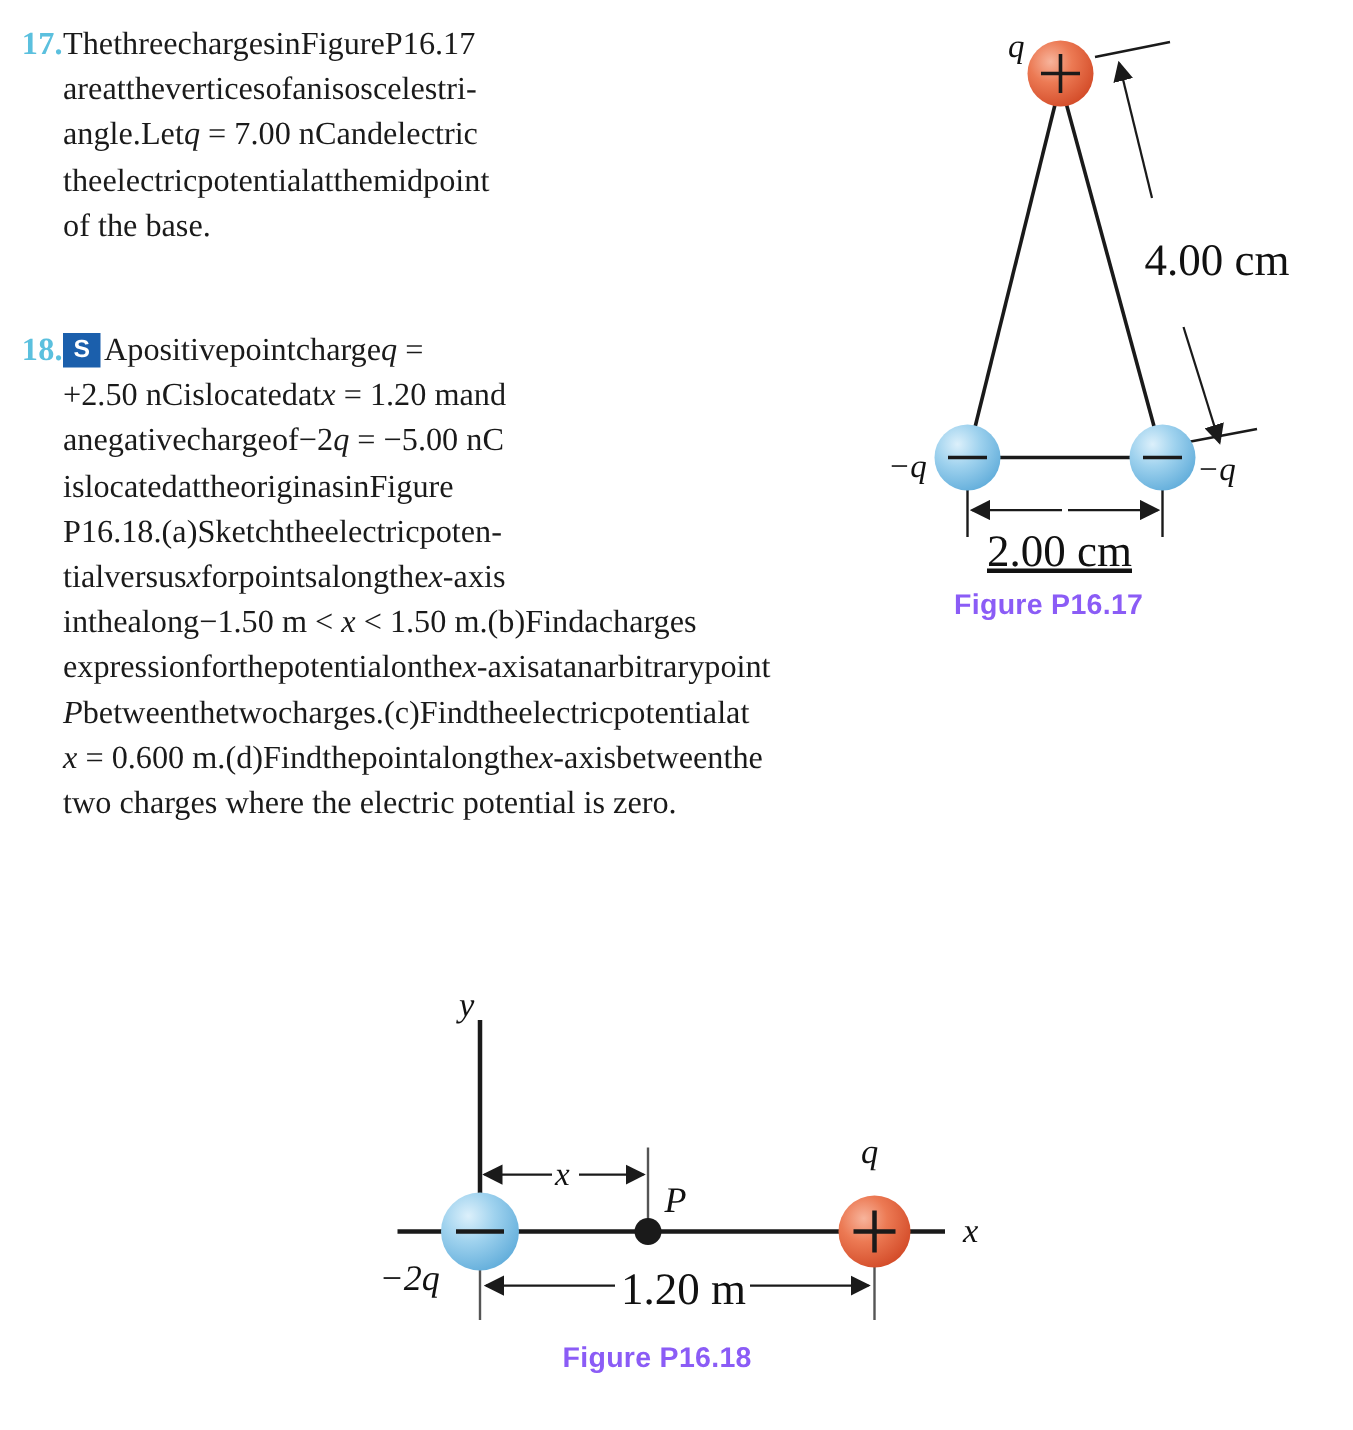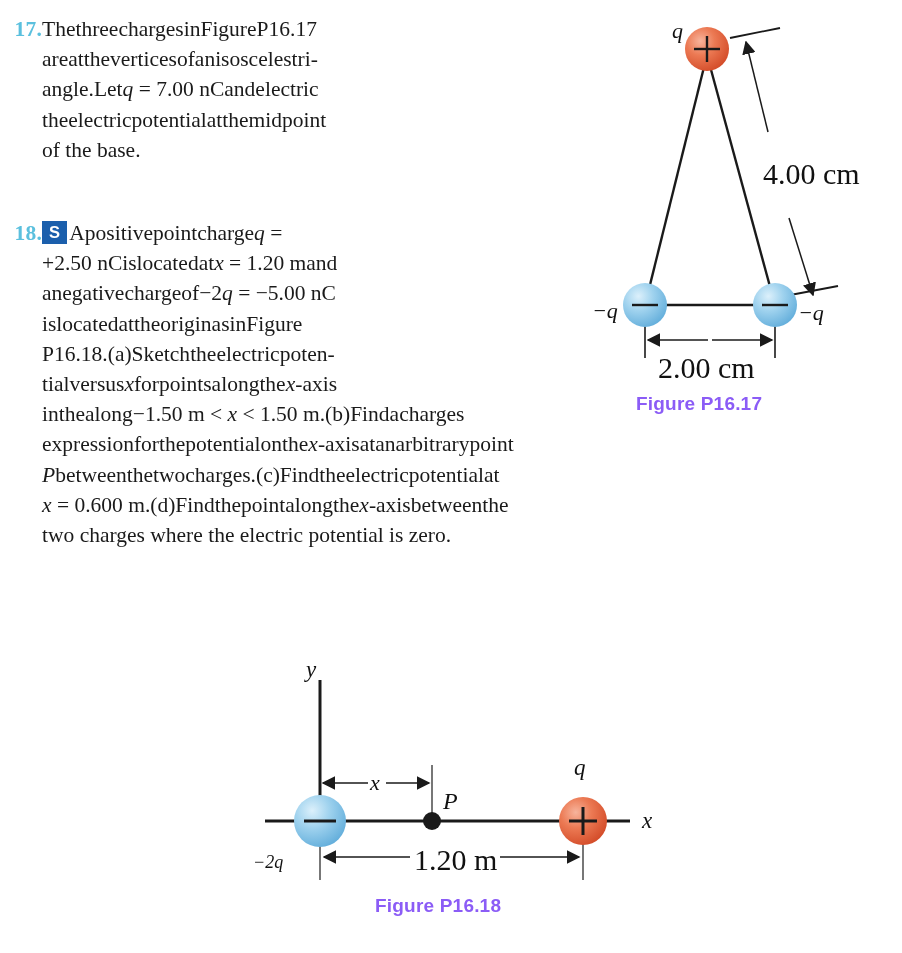--- a/index.html
+++ b/index.html
@@ -277,21 +277,21 @@
     <g>
       <circle cx="195" cy="305" r="22" fill="url(#negGrad17)"></circle>
       <line x1="182" y1="305" x2="208" y2="305" stroke="#1a1a1a" stroke-width="2.4"></line>
     </g>
   </svg>
 
   <span class="fig-label" style="left:92px; top:18px;">q</span>
   <span class="fig-label" style="left:12px; top:298px;">−q</span>
   <span class="fig-label" style="left:218px; top:300px;">−q</span>
   <span class="fig-dim" style="left:183px; top:157px;">4.00 cm</span>
-  <span class="fig-dim" style="left:78px; top:351px;">2.00 cm</span>
+  <span class="fig-dim" style="left:78px; top:351px;text-decoration:underline;">2.00 cm</span>
 
   <span class="fig-caption" id="cap-1617">Figure P16.17</span>
 </div>
 
 <div class="figure" id="figure-p1618">
   <svg width="520" height="300" viewBox="0 0 520 300">
     <defs>
       <radialGradient id="posGrad18" cx="35%" cy="32%" r="72%">
         <stop offset="0%" stop-color="#f7b49c"></stop>
         <stop offset="45%" stop-color="#ec7a54"></stop>
@@ -347,18 +347,18 @@
       <circle cx="373" cy="176" r="24" fill="url(#posGrad18)"></circle>
       <line x1="359" y1="176" x2="387" y2="176" stroke="#1a1a1a" stroke-width="3"></line>
       <line x1="373" y1="162" x2="373" y2="190" stroke="#1a1a1a" stroke-width="3"></line>
     </g>
   </svg>
 
   <span class="fig-label" style="left:96px; top:12px; font-size:23px;">y</span>
   <span class="fig-label" style="left:432px; top:163px; font-size:23px;">x</span>
   <span class="fig-label" style="left:160px; top:125px; font-size:22px;">x</span>
   <span class="fig-label" style="left:233px; top:143px; font-size:24px;">P</span>
-  <span class="fig-label" style="left:43px; top:207px; font-size:18px;">−2q</span>
+  <span class="fig-label" style="left:43px; top:195px; font-size:24px;">−2q</span>
   <span class="fig-label" style="left:364px; top:110px; font-size:23px;">q</span>
   <span class="fig-dim" style="left:204px; top:198px;">1.20 m</span>
 
   <span class="fig-caption" id="cap-1618">Figure P16.18</span>
 </div>
 
 </body></html>

